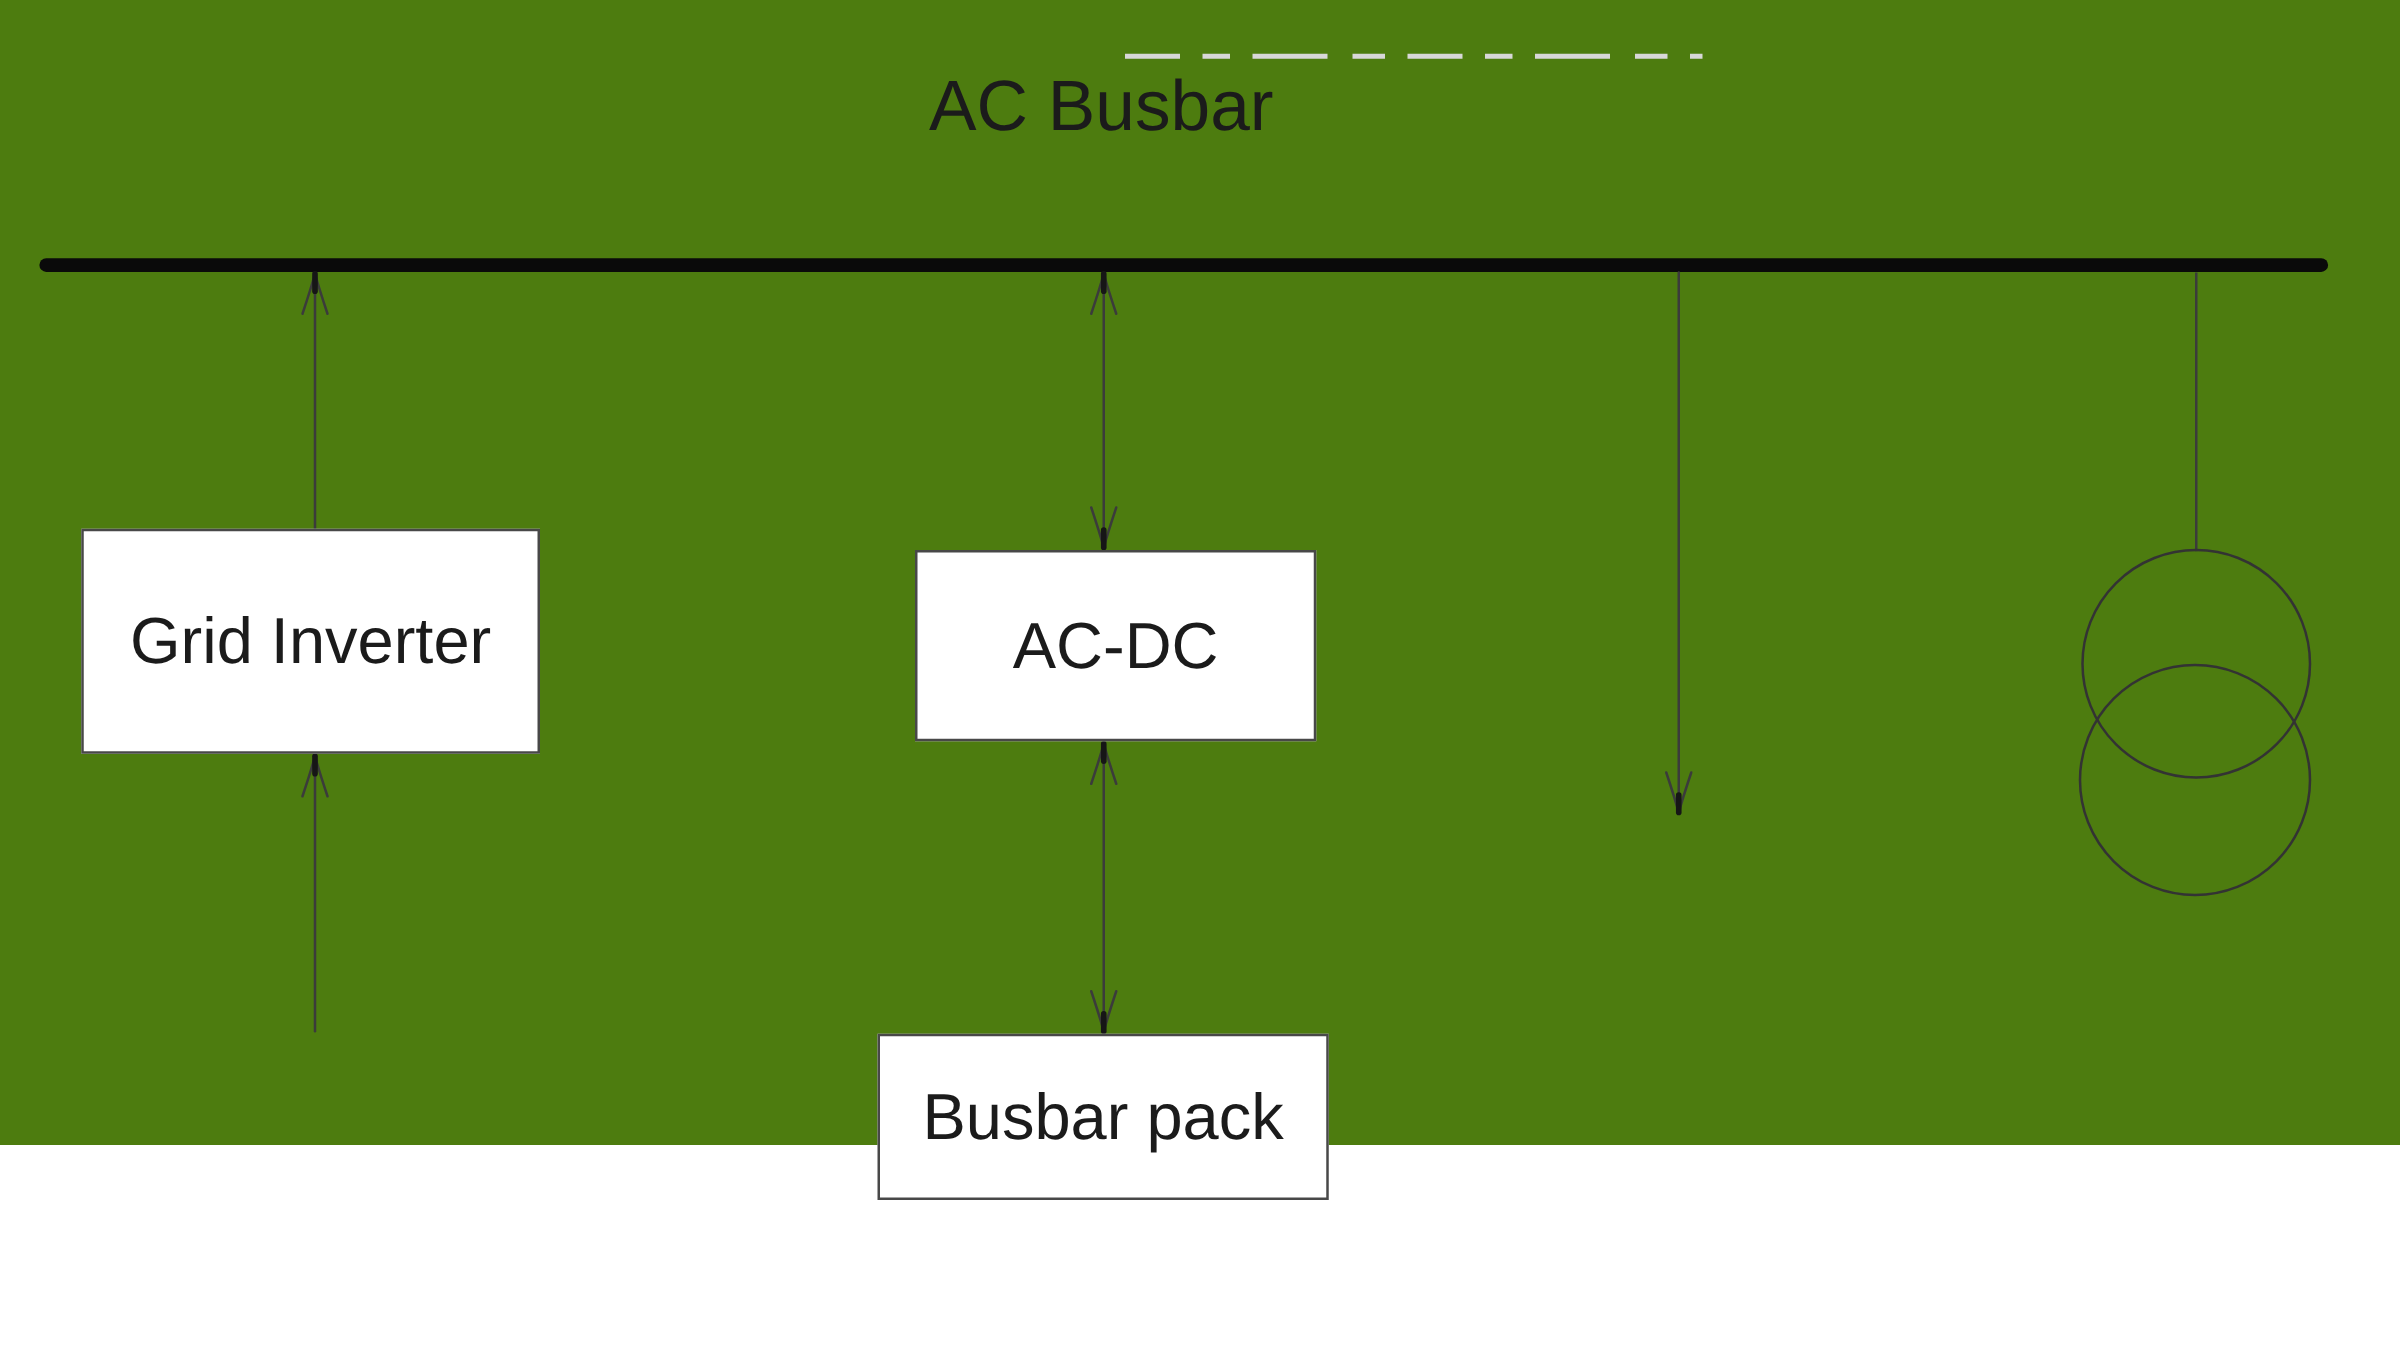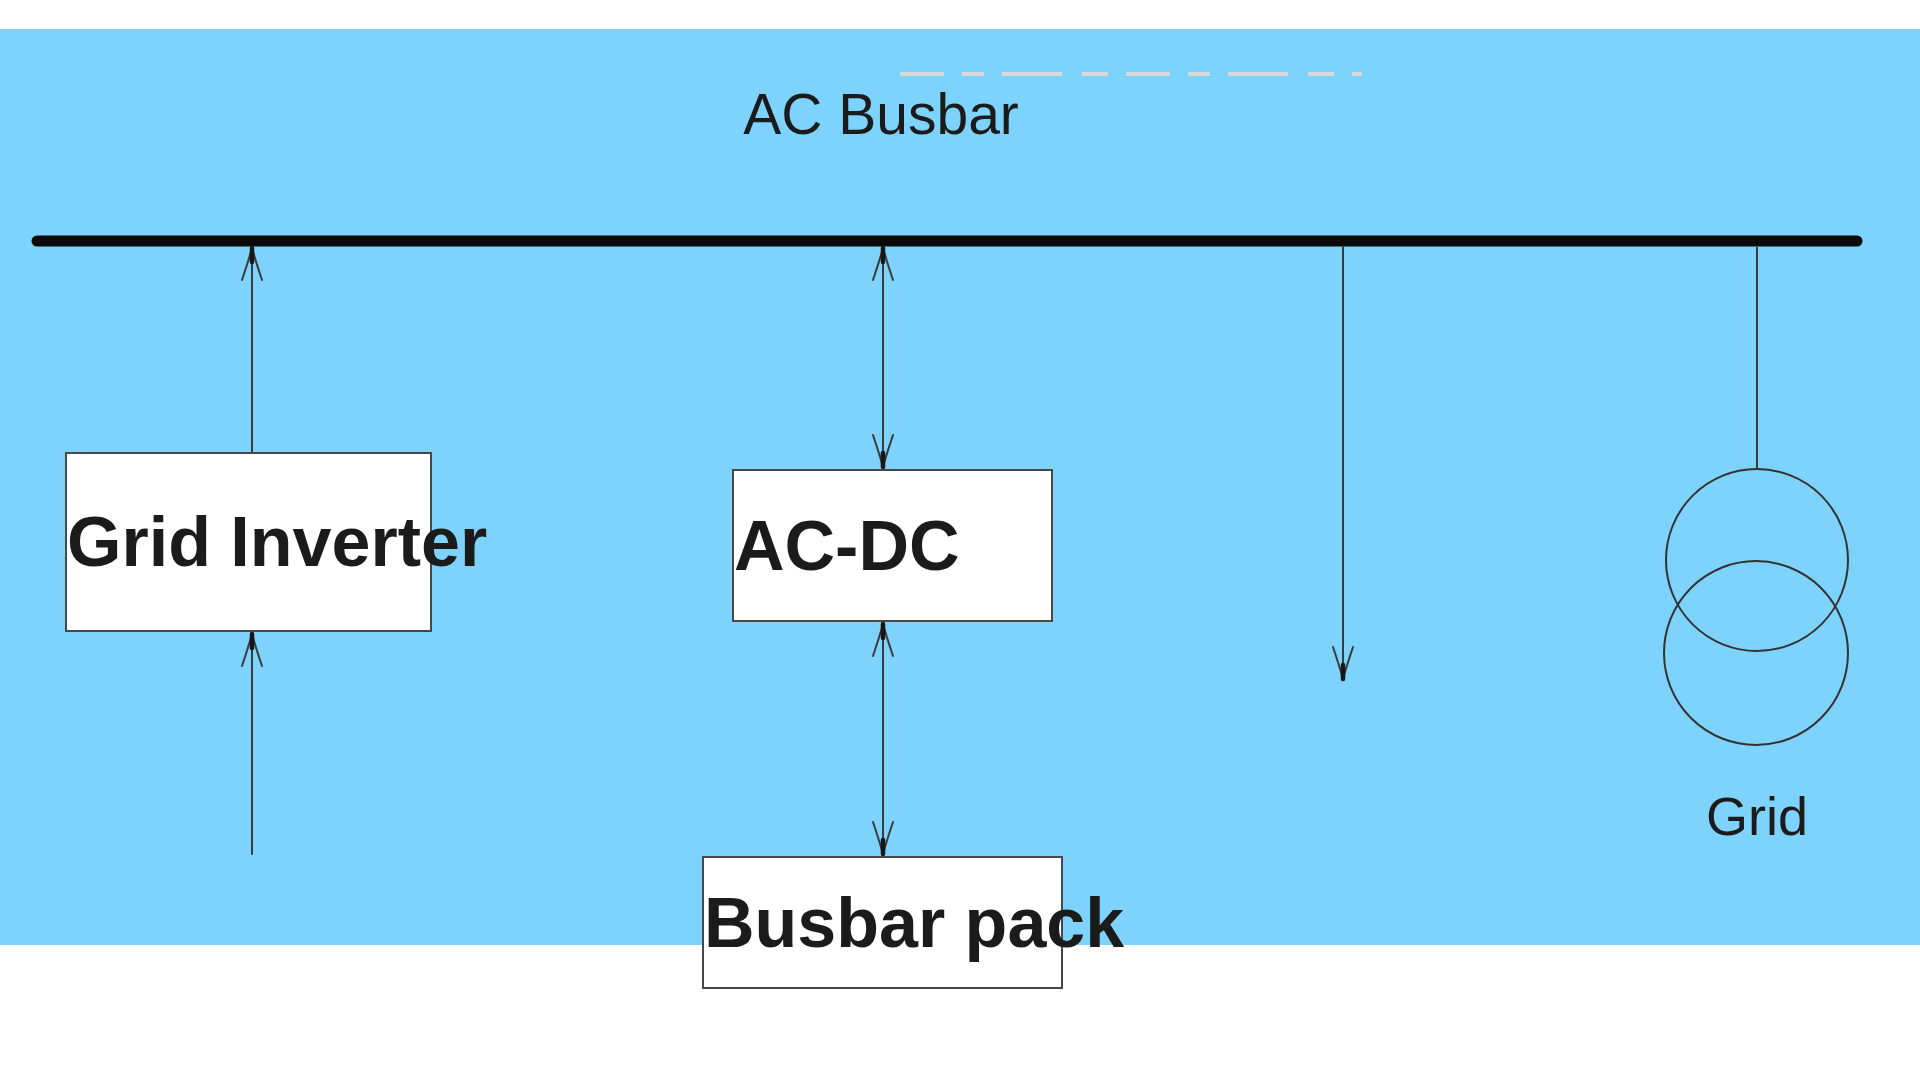--- a/index.html
+++ b/index.html
@@ -5,38 +5,36 @@
   * { margin: 0; padding: 0; box-sizing: border-box; }
   html, body {
     width: 1920px; height: 1080px;
     background: #ffffff;
     font-family: "Liberation Sans", sans-serif;
     overflow: hidden;
   }
   #canvas {
     position: relative;
     width: 1920px; height: 916px;
-    background: #7dd3fc;
-    margin-top: 29px;
+    background: #4d7c0f;
   }
   #wires {
     position: absolute; left: 0; top: 0;
     width: 1920px; height: 1080px;
   }
   .node-box {
     position: absolute;
     border: 2px solid #484848;
     background: #ffffff;
     display: flex;
     align-items: center;
-    justify-content: flex-start;
+    justify-content: center;
     color: #1b1b1b;
-    font-size: 70px;
+    font-size: 52px;
     white-space: nowrap;
-    font-weight: bold;
   }
   .floating-label {
     position: absolute;
     color: #1b1b1b;
     text-align: center;
     white-space: nowrap;
   }
   #title { left: 681px; top: 52px; width: 400px; font-size: 57px; }
   #grid-label { left: 1657px; top: 756px; width: 200px; font-size: 54px; }
 
@@ -108,15 +106,14 @@
 
   <div id="ac-dc-box" class="node-box">
     <span>AC-DC</span>
   </div>
 
   <div id="battery-pack-box" class="node-box">
     <span>Busbar pack</span>
   </div>
 
 
-  <div id="grid-label" class="floating-label">Grid</div>
 
 </div>
 
 </body></html>

